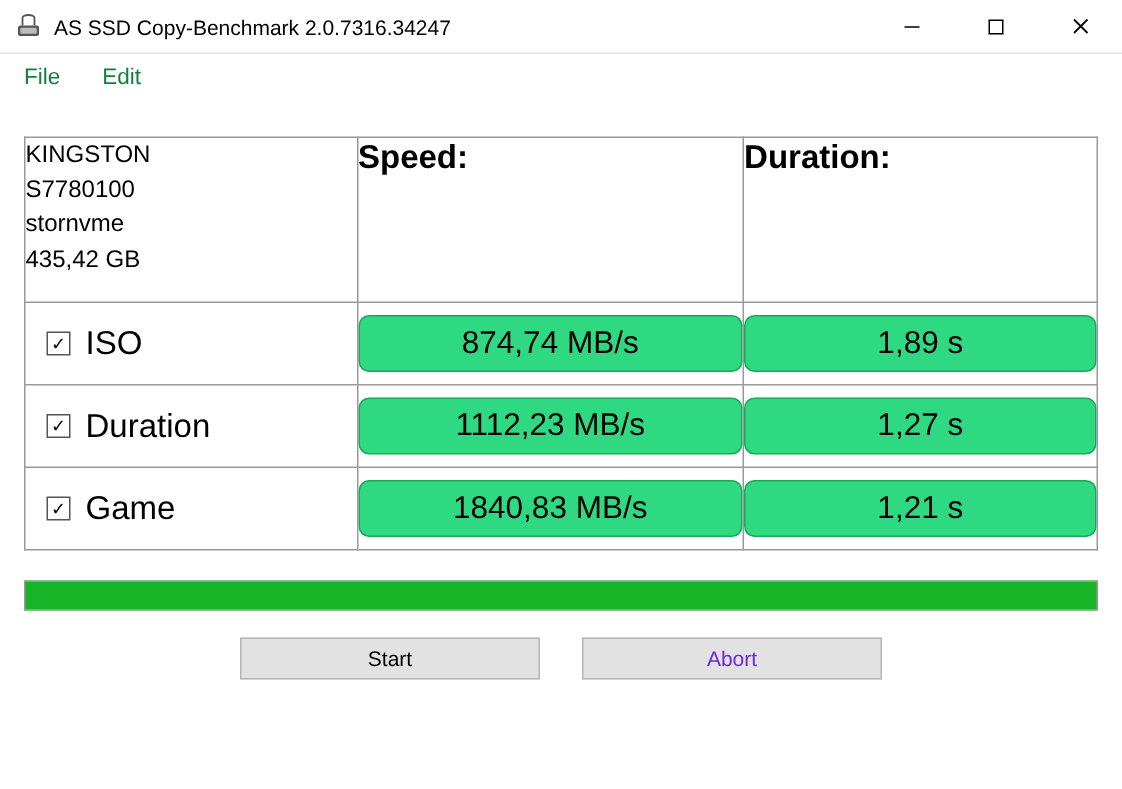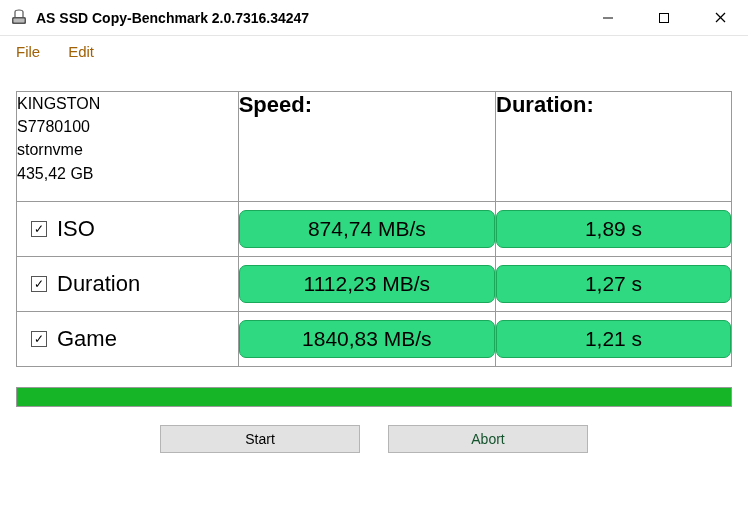--- a/index.html
+++ b/index.html
@@ -23,21 +23,20 @@
     height: 18px;
     margin-right: 8px;
     display: flex;
     align-items: center;
     justify-content: center;
   }
   .titlebar .title {
     font-size: 14px;
     color: #000;
     flex: 1;
-    font-weight: bold;
   }
   .win-controls {
     display: flex;
     height: 100%;
   }
   .win-btn {
     width: 56px;
     height: 100%;
     display: flex;
     align-items: center;
@@ -46,21 +45,21 @@
     color: #333;
     font-family: "Segoe UI", sans-serif;
   }
   .menubar {
     height: 30px;
     display: flex;
     align-items: center;
     padding-left: 16px;
     gap: 28px;
     font-size: 15px;
-    color: #a16207;
+    color: #15803d;
   }
   .content {
     padding: 6px 16px 0 16px;
     margin-top: 19px;
   }
   table.grid {
     width: 100%;
     border-collapse: collapse;
     table-layout: fixed;
   }
@@ -133,21 +132,21 @@
     width: 200px;
     height: 28px;
     background: #e2e2e2;
     border: 1px solid #b5b5b5;
     font-size: 14px;
     display: flex;
     align-items: center;
     justify-content: center;
     color: #000;
   }
-  .btn.disabled { color: #14532d; }
+  .btn.disabled { color: #6d28d9; }
 </style>
 </head>
 <body>
 
 <div class="titlebar">
   <span class="icon">
     <svg width="18" height="18" viewBox="0 0 18 18">
       <rect x="2" y="8" width="14" height="7" rx="1.5" fill="#555"></rect>
       <rect x="3.5" y="9.5" width="11" height="4" rx="0.8" fill="#bbb"></rect>
       <path d="M5 8 L5 3 A4 2 0 0 1 13 3 L13 8" fill="none" stroke="#555" stroke-width="1.2"></path>

